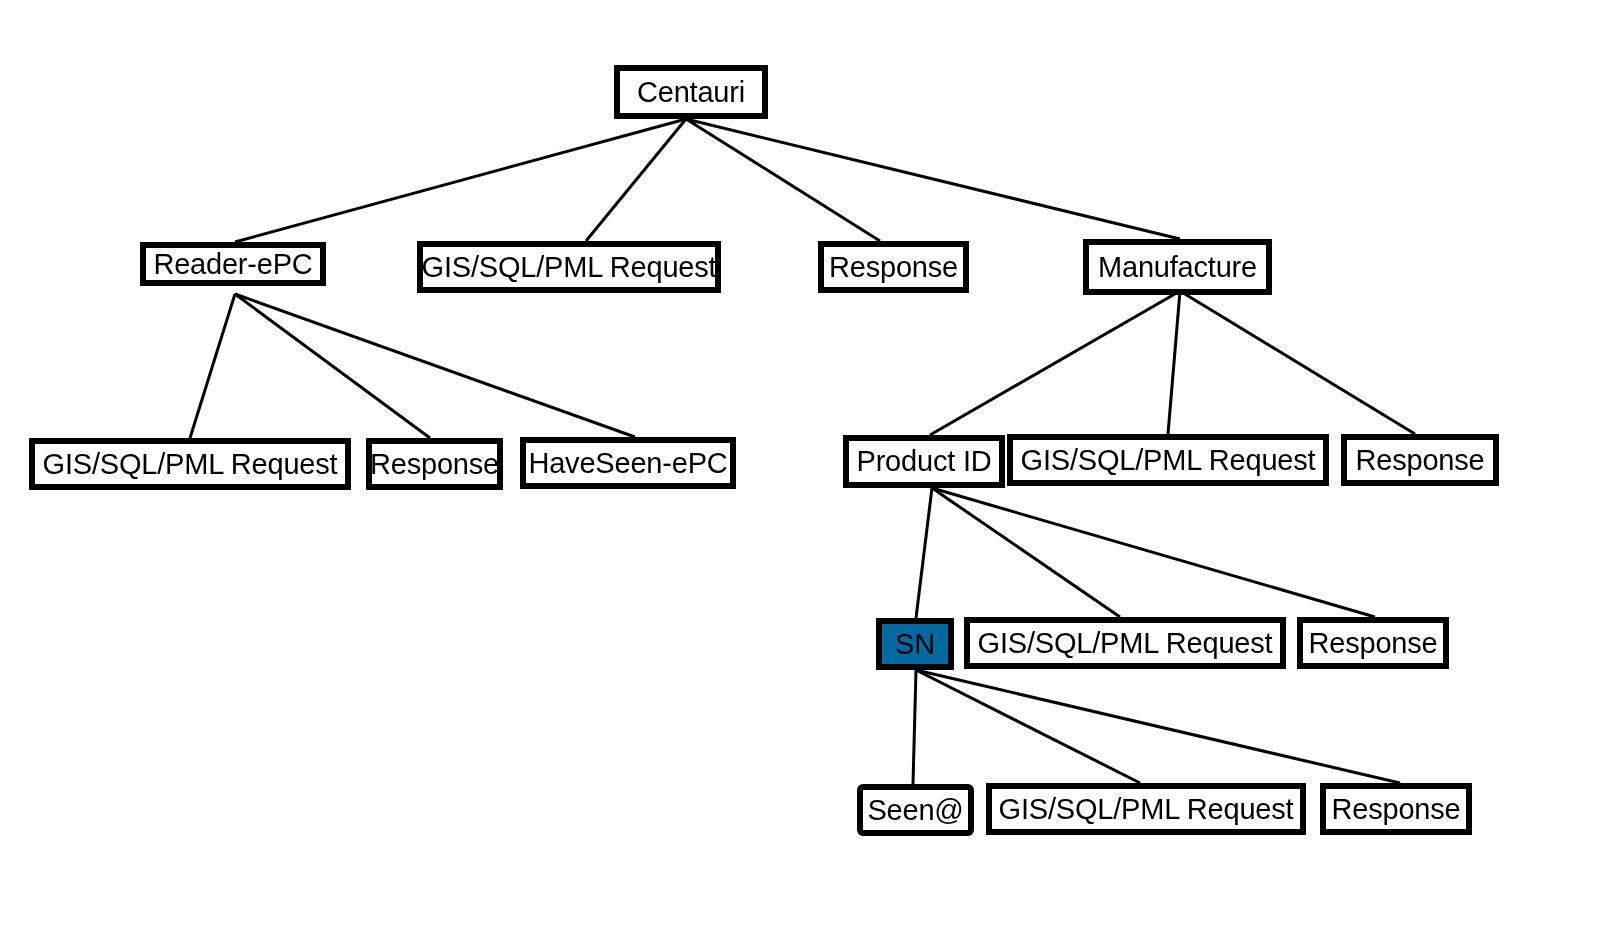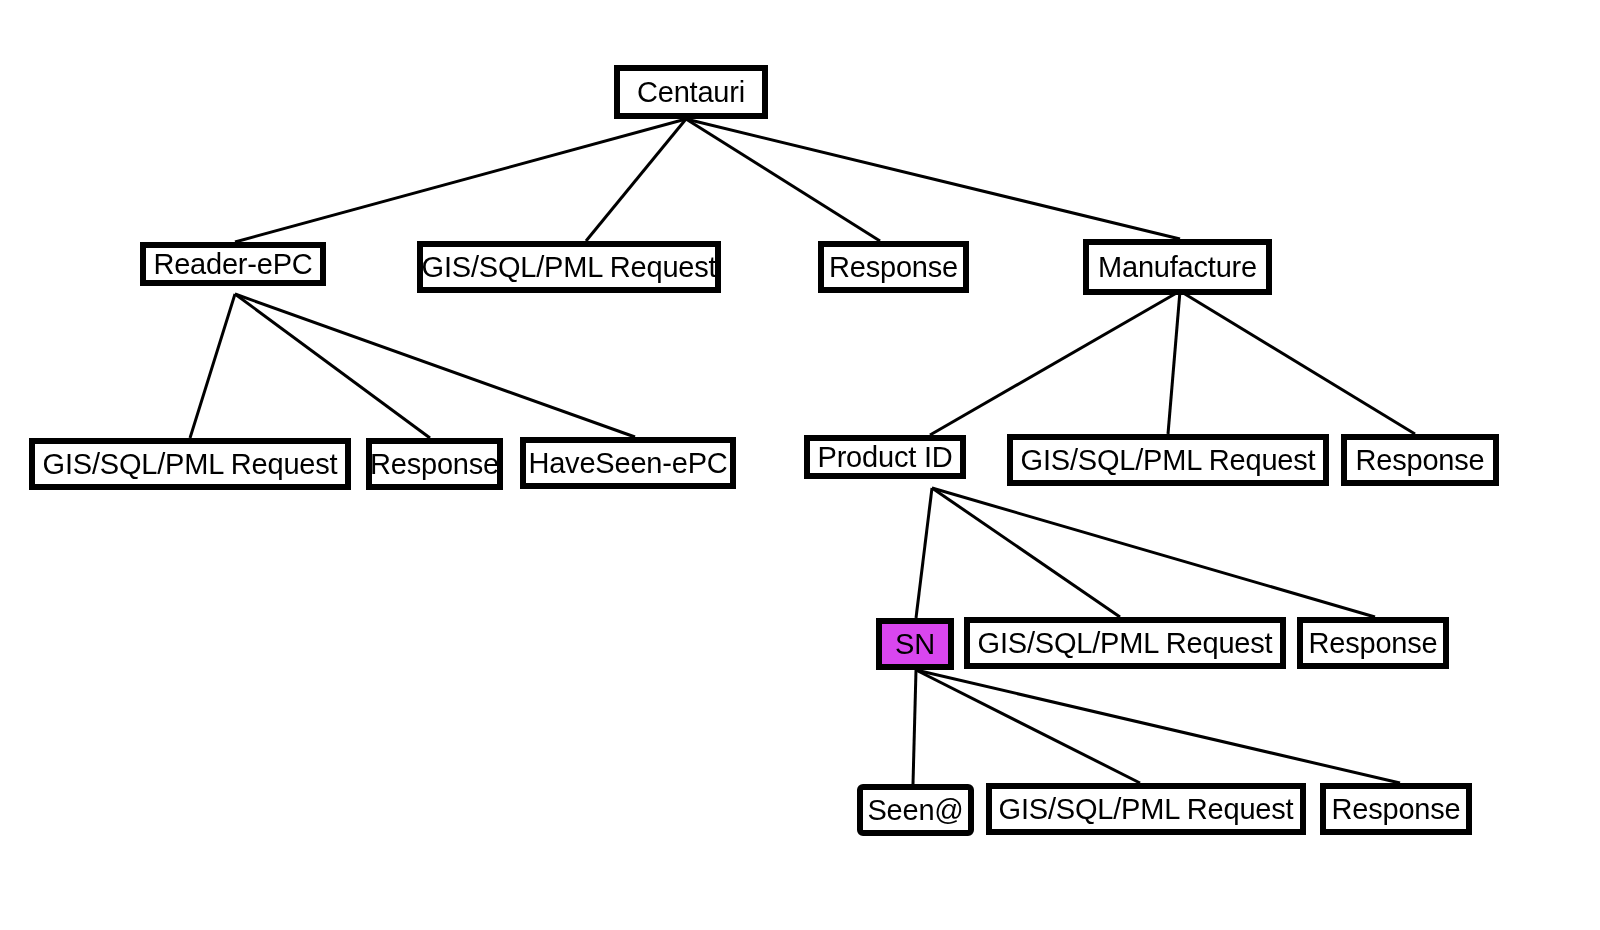--- a/index.html
+++ b/index.html
@@ -81,30 +81,30 @@
     </div>
     <div class="node" style="left: 29px; top: 438px; width: 322px; height: 52px; border-color: rgb(0, 0, 0); background: rgb(255, 255, 255);">
       <span class="node-label">GIS/SQL/PML Request</span>
     </div>
     <div class="node" style="left: 366px; top: 438px; width: 137px; height: 52px; border-color: rgb(0, 0, 0); background: rgb(255, 255, 255);">
       <span class="node-label">Response</span>
     </div>
     <div class="node" style="left: 520px; top: 437px; width: 216px; height: 52px; border-color: rgb(0, 0, 0); background: rgb(255, 255, 255);">
       <span class="node-label">HaveSeen-ePC</span>
     </div>
-    <div class="node" style="left: 804px; top: 435px; width: 162px; height: 44px; border-color: rgb(0, 0, 0); background: rgb(255, 255, 255);">
+    <div class="node" style="left: 843px; top: 435px; width: 162px; height: 53px; border-color: rgb(0, 0, 0); background: rgb(255, 255, 255);">
       <span class="node-label">Product ID</span>
     </div>
     <div class="node" style="left: 1007px; top: 434px; width: 322px; height: 52px; border-color: rgb(0, 0, 0); background: rgb(255, 255, 255);">
       <span class="node-label">GIS/SQL/PML Request</span>
     </div>
     <div class="node" style="left: 1341px; top: 434px; width: 158px; height: 52px; border-color: rgb(0, 0, 0); background: rgb(255, 255, 255);">
       <span class="node-label">Response</span>
     </div>
-    <div class="node" style="left: 876px; top: 618px; width: 78px; height: 52px; border-color: rgb(0, 0, 0); background: #d946ef;">
+    <div class="node" style="left: 876px; top: 618px; width: 78px; height: 52px; border-color: rgb(0, 0, 0); background: #0369a1;">
       <span class="node-label">SN</span>
     </div>
     <div class="node" style="left: 964px; top: 617px; width: 322px; height: 52px; border-color: rgb(0, 0, 0); background: rgb(255, 255, 255);">
       <span class="node-label">GIS/SQL/PML Request</span>
     </div>
     <div class="node" style="left: 1297px; top: 617px; width: 152px; height: 52px; border-color: rgb(0, 0, 0); background: rgb(255, 255, 255);">
       <span class="node-label">Response</span>
     </div>
     <div class="node" style="left: 857px; top: 784px; width: 117px; height: 52px; border-color: rgb(0, 0, 0); background: rgb(255, 255, 255); border-radius: 6px;">
       <span class="node-label">Seen@</span>

